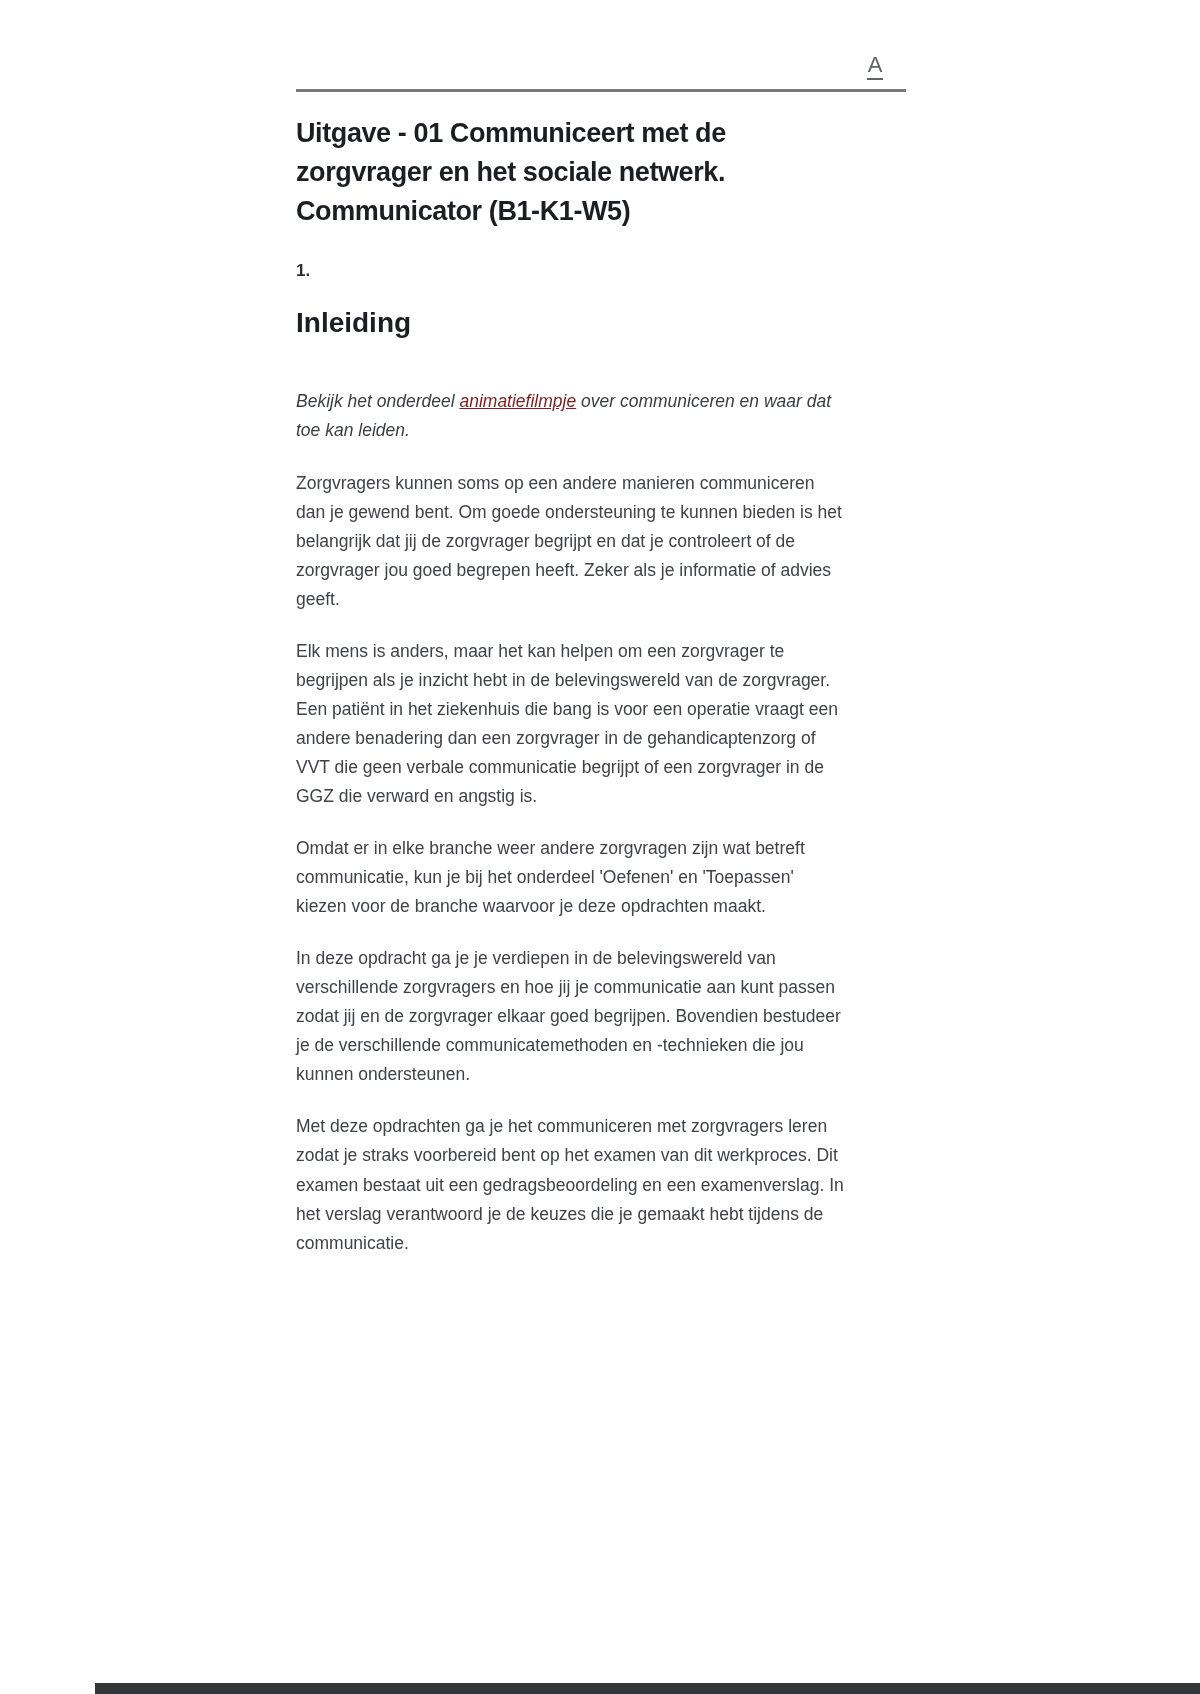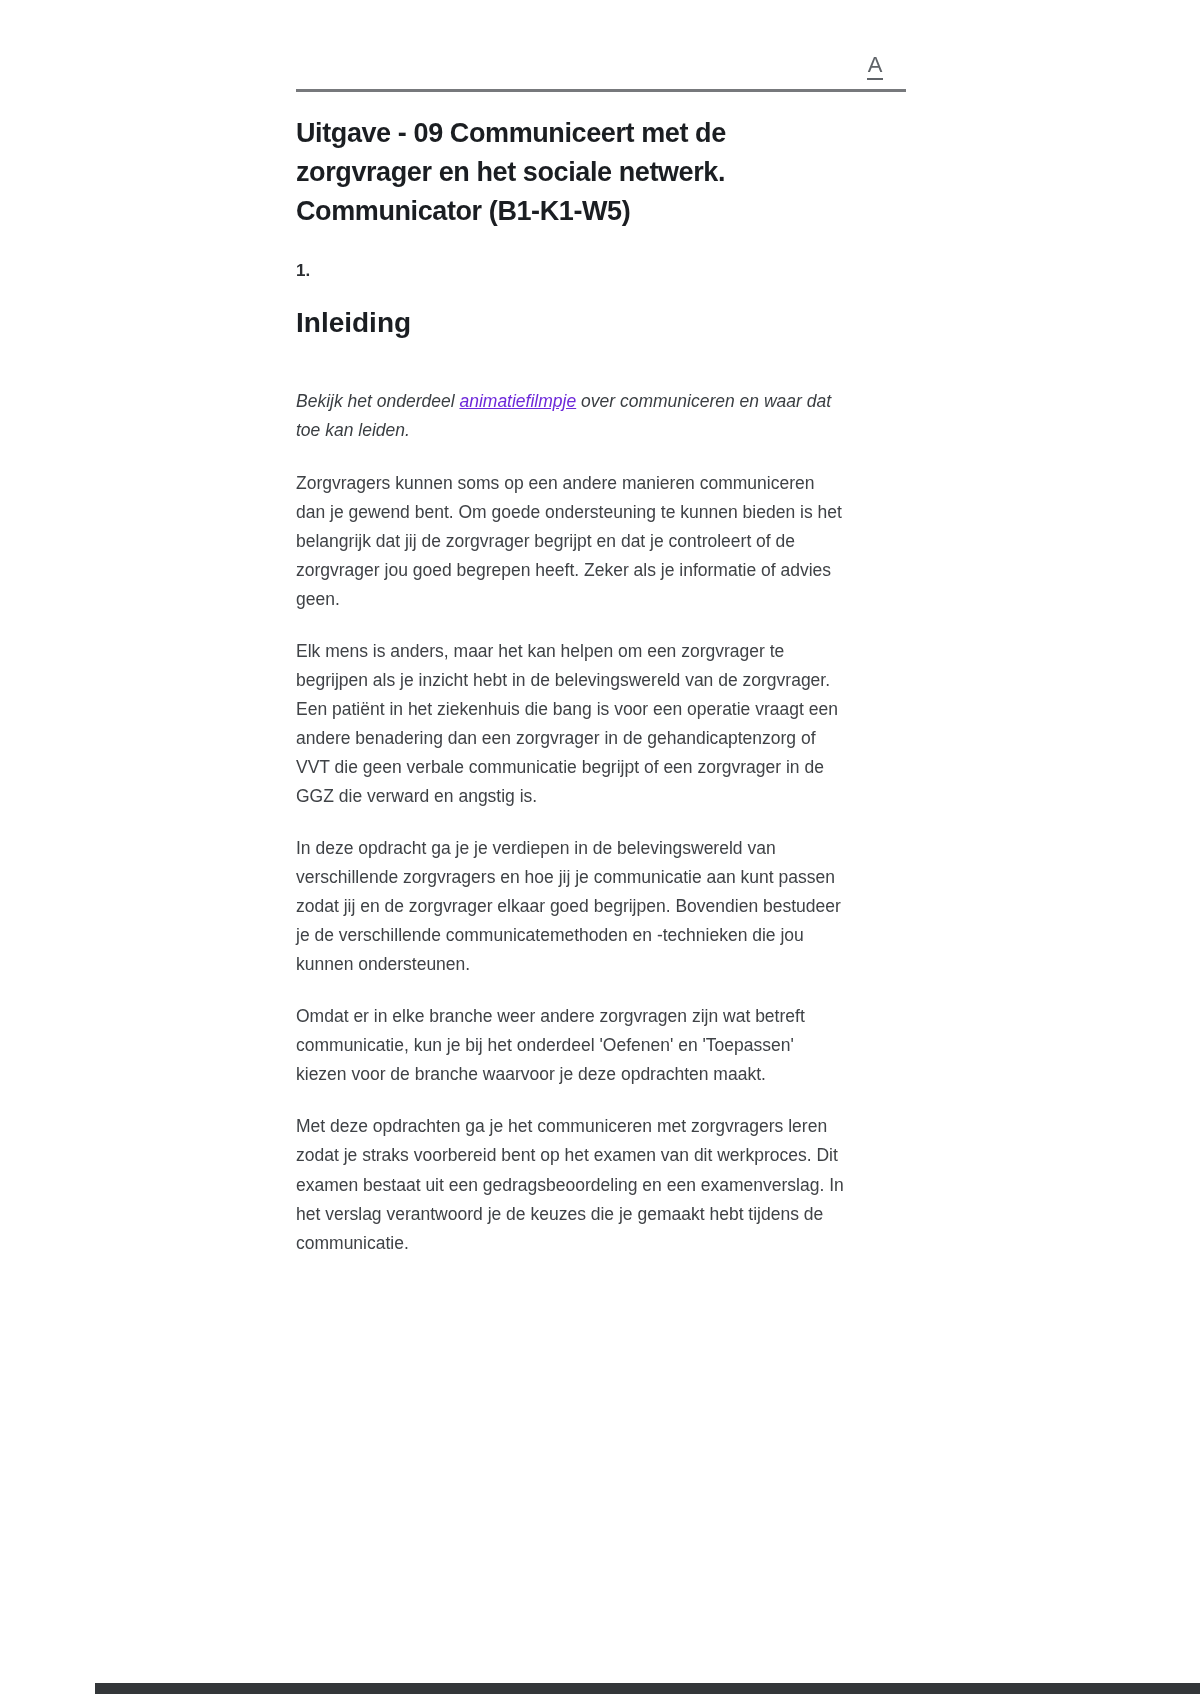--- a/index.html
+++ b/index.html
@@ -65,21 +65,21 @@
     color: #1b1e22;
   }
   .para {
     margin: 0 0 23px 0;
     font-size: 17.5px;
     line-height: 1.66;
     color: #3f4246;
   }
   .para.intro { font-style: italic; color: #3a3e42; }
   .inline-link {
-    color: #6d28d9;
+    color: #7f1d1d;
     text-decoration: underline;
     cursor: pointer;
     font-style: italic;
   }
   .bottom-bar {
     position: absolute;
     left: 95px;
     right: 0;
     bottom: 0;
     height: 11px;
@@ -92,31 +92,31 @@
 <div class="canvas">
 
   <div class="font-settings">
     <span class="glyph">A</span>
   </div>
 
   <div class="top-rule"></div>
 
   <div class="article">
 
-    <h1 class="title">Uitgave - 09 Communiceert met de zorgvrager en het sociale netwerk. Communicator (B1-K1-W5)</h1>
+    <h1 class="title">Uitgave - 01 Communiceert met de zorgvrager en het sociale netwerk. Communicator (B1-K1-W5)</h1>
 
     <div class="list-number">1.</div>
 
     <h2 class="section-heading">Inleiding</h2>
 
     <p class="para intro"><span>Bekijk het onderdeel </span><a class="inline-link">animatiefilmpje</a><span> over communiceren en waar dat toe kan leiden.</span></p>
 
-    <p class="para">Zorgvragers kunnen soms op een andere manieren communiceren dan je gewend bent. Om goede ondersteuning te kunnen bieden is het belangrijk dat jij de zorgvrager begrijpt en dat je controleert of de zorgvrager jou goed begrepen heeft. Zeker als je informatie of advies geen.</p>
+    <p class="para">Zorgvragers kunnen soms op een andere manieren communiceren dan je gewend bent. Om goede ondersteuning te kunnen bieden is het belangrijk dat jij de zorgvrager begrijpt en dat je controleert of de zorgvrager jou goed begrepen heeft. Zeker als je informatie of advies geeft.</p>
     <p class="para">Elk mens is anders, maar het kan helpen om een zorgvrager te begrijpen als je inzicht hebt in de belevingswereld van de zorgvrager. Een patiënt in het ziekenhuis die bang is voor een operatie vraagt een andere benadering dan een zorgvrager in de gehandicaptenzorg of VVT die geen verbale communicatie begrijpt of een zorgvrager in de GGZ die verward en angstig is.</p>
+    <p class="para">Omdat er in elke branche weer andere zorgvragen zijn wat betreft communicatie, kun je bij het onderdeel 'Oefenen' en 'Toepassen' kiezen voor de branche waarvoor je deze opdrachten maakt.</p>
     <p class="para">In deze opdracht ga je je verdiepen in de belevingswereld van verschillende zorgvragers en hoe jij je communicatie aan kunt passen zodat jij en de zorgvrager elkaar goed begrijpen. Bovendien bestudeer je de verschillende communicatemethoden en -technieken die jou kunnen ondersteunen.</p>
-    <p class="para">Omdat er in elke branche weer andere zorgvragen zijn wat betreft communicatie, kun je bij het onderdeel 'Oefenen' en 'Toepassen' kiezen voor de branche waarvoor je deze opdrachten maakt.</p>
     <p class="para">Met deze opdrachten ga je het communiceren met zorgvragers leren zodat je straks voorbereid bent op het examen van dit werkproces. Dit examen bestaat uit een gedragsbeoordeling en een examenverslag. In het verslag verantwoord je de keuzes die je gemaakt hebt tijdens de communicatie.</p>
 
   </div>
 
   <div class="bottom-bar"></div>
 
 </div>
 
 </body></html>

